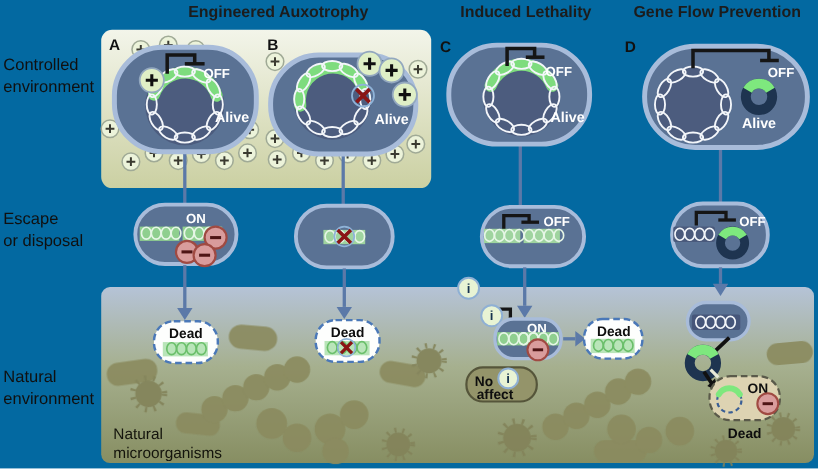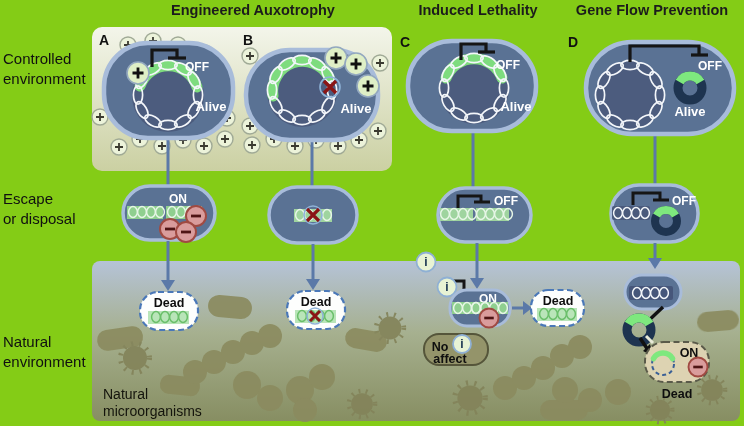--- a/index.html
+++ b/index.html
@@ -1,17 +1,17 @@
 <!DOCTYPE html>
 <html><head>
 <meta charset="utf-8">
 <style>
   html,body{margin:0;padding:0;background:#ffffff;}
   body{font-family:"Liberation Sans", sans-serif;}
-  .stage{position:relative;width:744px;height:426px;background:#84cc16;overflow:hidden;}
+  .stage{position:relative;width:744px;height:426px;background:#0369a1;overflow:hidden;}
   svg text{font-family:"Liberation Sans", sans-serif;}
   .hdr{font-size:14.5px;font-weight:700;fill:#1c1c1c;}
   .rowlab{font-size:15px;fill:#101010;}
   .panlet{font-size:14px;font-weight:700;fill:#111;}
   .wlab{fill:#ffffff;font-weight:700;}
   .off{font-size:12px;}
   .alive{font-size:13px;font-weight:700;}
   .dead{font-size:12.5px;font-weight:700;fill:#0e0e0e;}
   .blk{fill:#0e0e0e;font-weight:700;}
   .ilet{font-size:12px;font-weight:700;fill:#16324f;}

